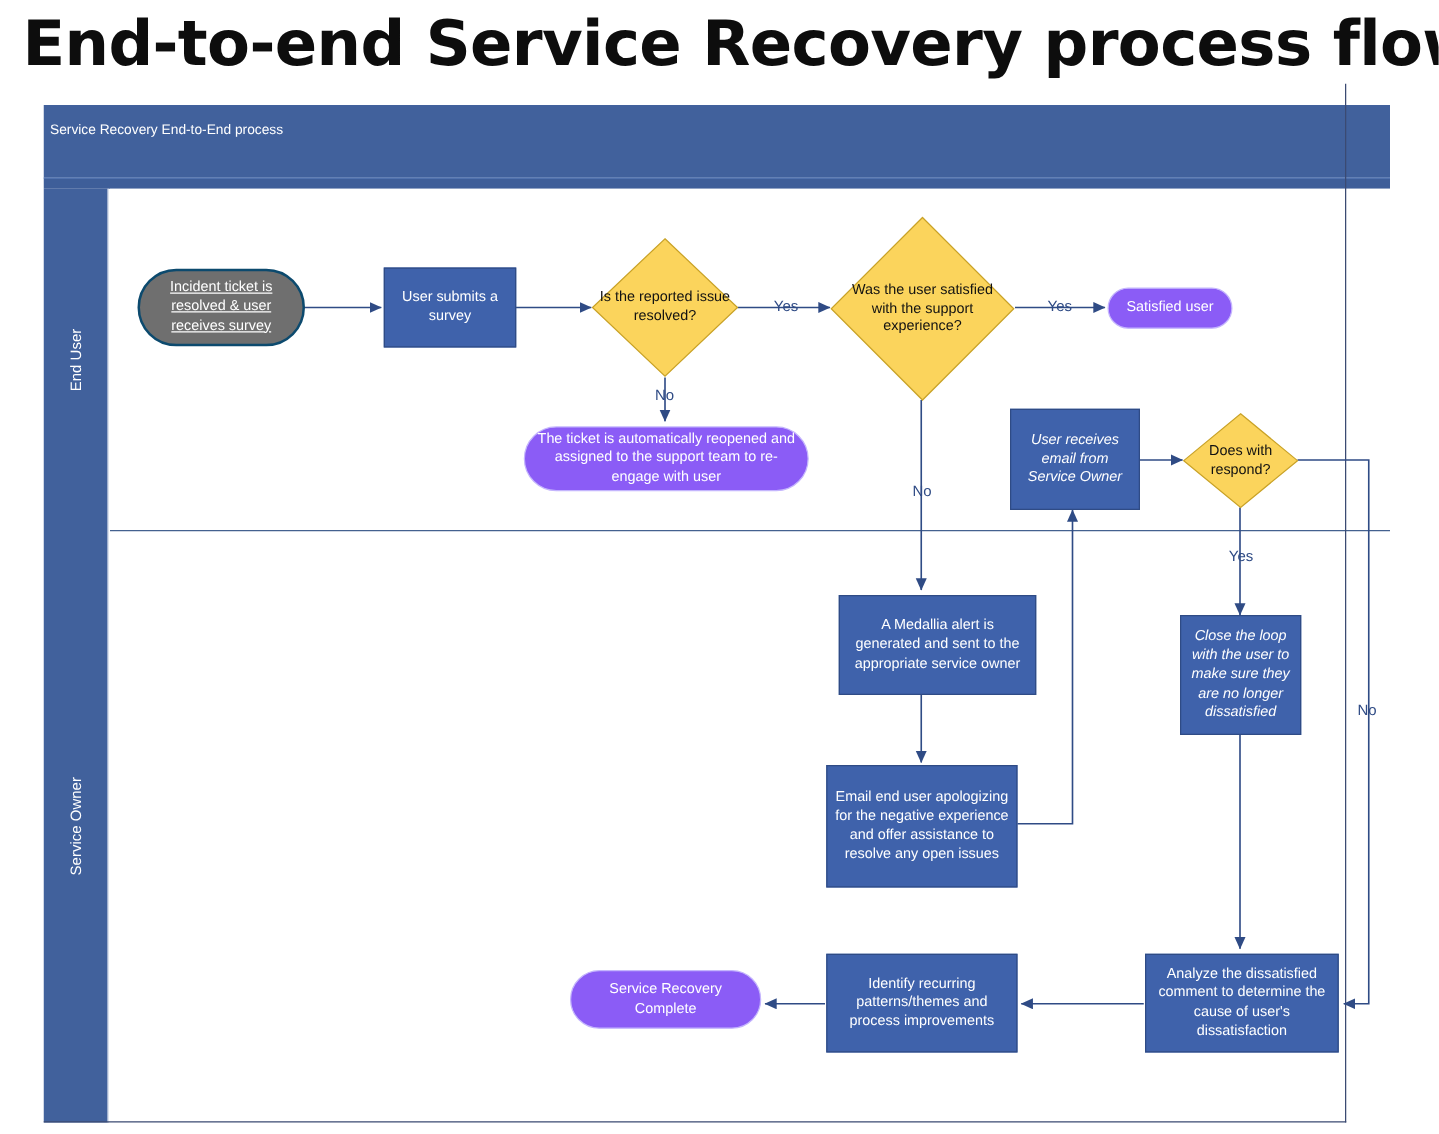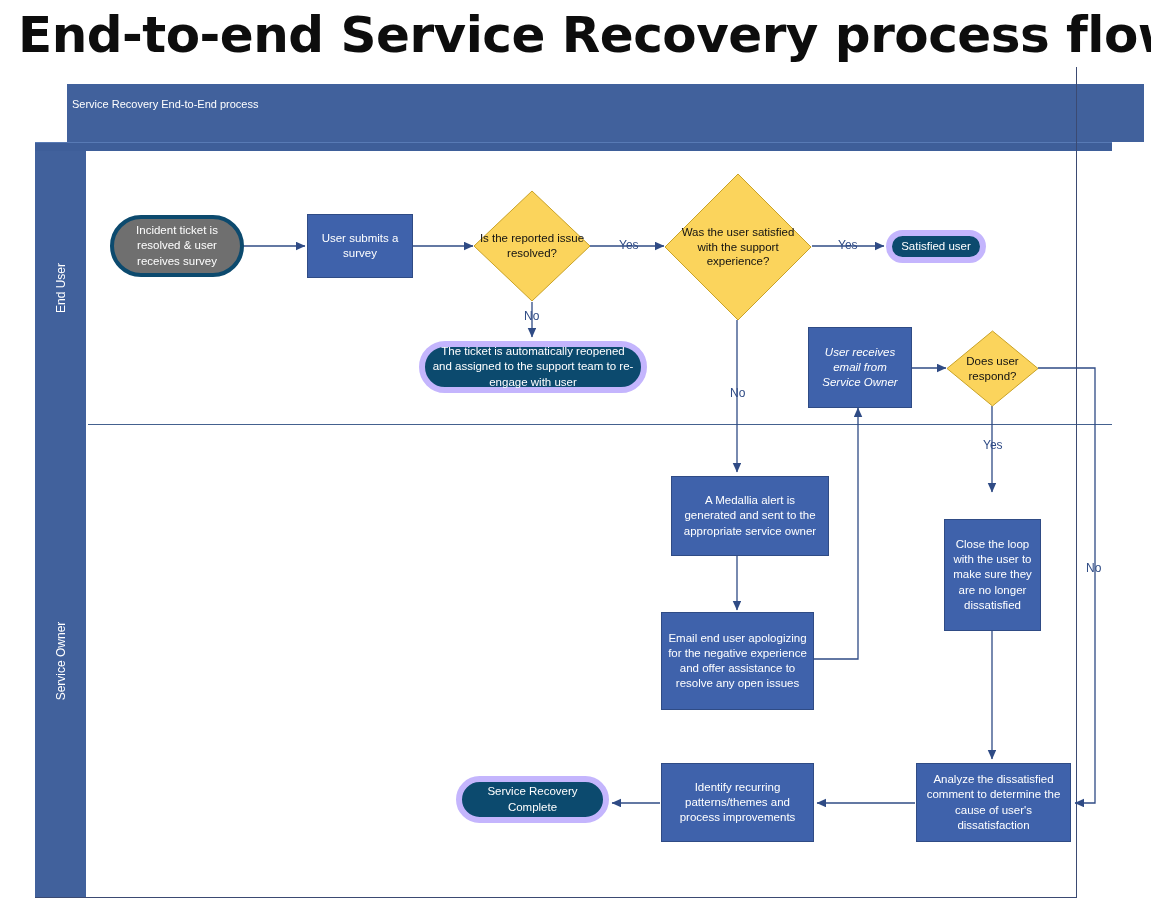--- a/index.html
+++ b/index.html
@@ -34,21 +34,20 @@
     position: absolute;
     left: 35px; top: 84px;
     width: 1077px; height: 814px;
     background: #ffffff;
   }
   #lane-header {
     position: absolute;
     left: 0; top: 0;
     width: 1077px; height: 58px;
     background: #41619c;
-    margin-left: 32px;
   }
   #lane-header-title {
     position: absolute;
     left: 5px; top: 14px;
     font-size: 11px;
     color: #ffffff;
     font-weight: normal;
   }
   #lane-header-strip {
     position: absolute;
@@ -110,26 +109,27 @@
     line-height: 1.32;
     padding: 2px 6px;
     font-weight: normal;
   }
   .node.proc {
     background: #3f62ab;
     border: 1px solid #2f4b85;
   }
   .node.term-grey {
     background: #6f6f6f;
-    border: 4px solid #0c4a6e;
+    border: 2px solid #0c4a6e;
     border-radius: 34px;
+    text-decoration: underline;
   }
   .node.term-green {
-    background: #0c4a6e;
-    border: 6px solid #c4b5fd;
+    background: #8b5cf6;
+    border: 1px solid #c4b5fd;
     border-radius: 34px;
   }
   .node.decision {
     background: transparent;
     color: #111111;
     border: none;
   }
   .decision svg { position: absolute; left: 0; top: 0; }
   .decision .dtext {
     position: relative;
@@ -255,32 +255,32 @@
   </div>
 
   <div class="node proc" style="left:808px;top:327px;width:104px;height:81px;font-style:italic;">
     <span>User receives email from Service Owner</span>
   </div>
 
   <div class="node decision" style="left:946px;top:330px;width:93px;height:77px;">
     <svg width="93" height="77" viewBox="0 0 93 77">
       <polygon points="46.5,1 92,38.5 46.5,76 1,38.5" fill="#fbd45c" stroke="#c9a227" stroke-width="1"></polygon>
     </svg>
-    <span class="dtext">Does user respond?</span>
+    <span class="dtext">Does with respond?</span>
   </div>
 
   <div class="node proc" style="left:671px;top:476px;width:158px;height:80px;">
     <span>A Medallia alert is generated and sent to the appropriate service owner</span>
   </div>
 
   <div class="node proc" style="left:661px;top:612px;width:153px;height:98px;">
     <span>Email end user apologizing for the negative experience and offer assistance to resolve any open issues</span>
   </div>
 
-  <div class="node proc" style="left:944px;top:519px;width:97px;height:112px;">
+  <div class="node proc" style="left:944px;top:492px;width:97px;height:96px;font-style:italic;">
     <span>Close the loop with the user to make sure they are no longer dissatisfied</span>
   </div>
 
   <div class="node proc" style="left:916px;top:763px;width:155px;height:79px;">
     <span>Analyze the dissatisfied comment to determine the cause of user's dissatisfaction</span>
   </div>
 
   <div class="node proc" style="left:661px;top:763px;width:153px;height:79px;">
     <span>Identify recurring patterns/themes and process improvements</span>
   </div>

